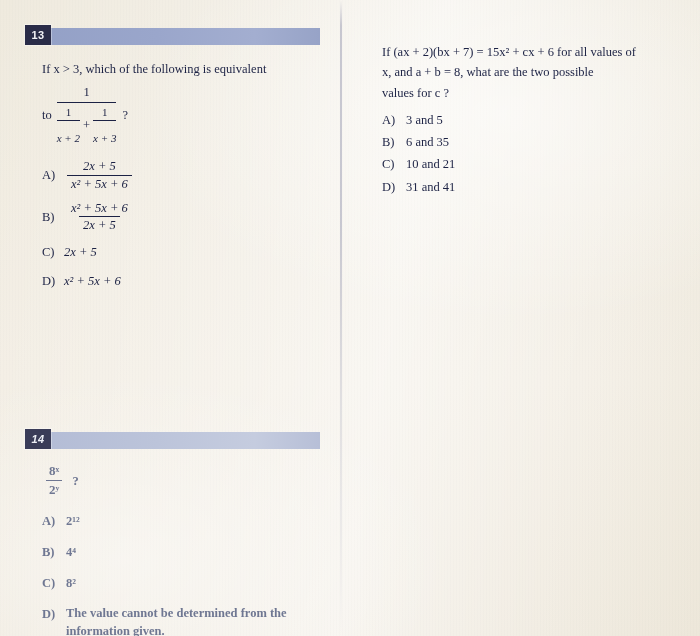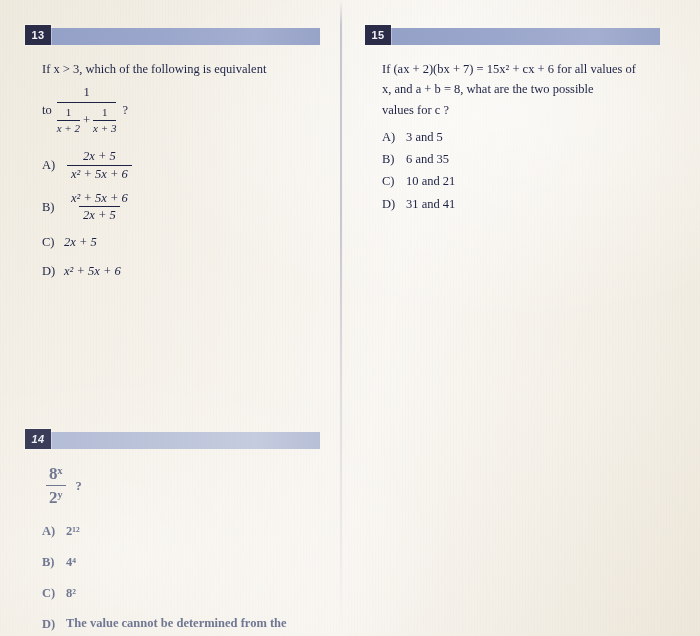--- a/index.html
+++ b/index.html
@@ -186,30 +186,30 @@
   .complex-frac > .den .plus { margin: 0 3px; }
 
   .stack-frac {
     display: inline-flex;
     flex-direction: column;
     align-items: center;
     font-size: 11px;
     line-height: 1.2;
   }
   .stack-frac > .num { padding-bottom: 1px; }
-  .stack-frac > .den { border-top: 1.3px solid #1c2244; padding-top: 1px; }
+  .stack-frac > .den { border-top: 1.3px solid #1c2244; padding-top: 11px; }
 
   
   .pow-frac {
     display: inline-flex;
     flex-direction: column;
     align-items: center;
     vertical-align: middle;
     margin: 0 4px;
-    font-size: 17px;
+    font-size: 13px;
     line-height: 1.25;
   }
   .pow-frac > .num { padding: 0 3px 1px 3px; }
   .pow-frac > .den { padding: 1px 3px 0 3px; border-top: 1.3px solid #6f7792; }
 </style>
 </head>
 <body>
 
 <div id="page">
 
@@ -318,23 +318,20 @@
 
         </div>
       </div>
     </div>
 
   </div>
 
   <div class="column" id="col-right">
 
     <div class="question" id="q15">
-      <div class="q-header">
-        <div class="q-badge">15</div>
-      </div>
 
       <div class="q-body">
         <div class="stem-line">If (ax + 2)(bx + 7) = 15x² + cx + 6  for all values of</div>
         <div class="stem-line">x, and a + b = 8, what are the two possible</div>
         <div class="stem-line">values for c  ?</div>
 
         <div class="choices">
 
           <div class="choice">
             <span class="choice-label">A)</span>

